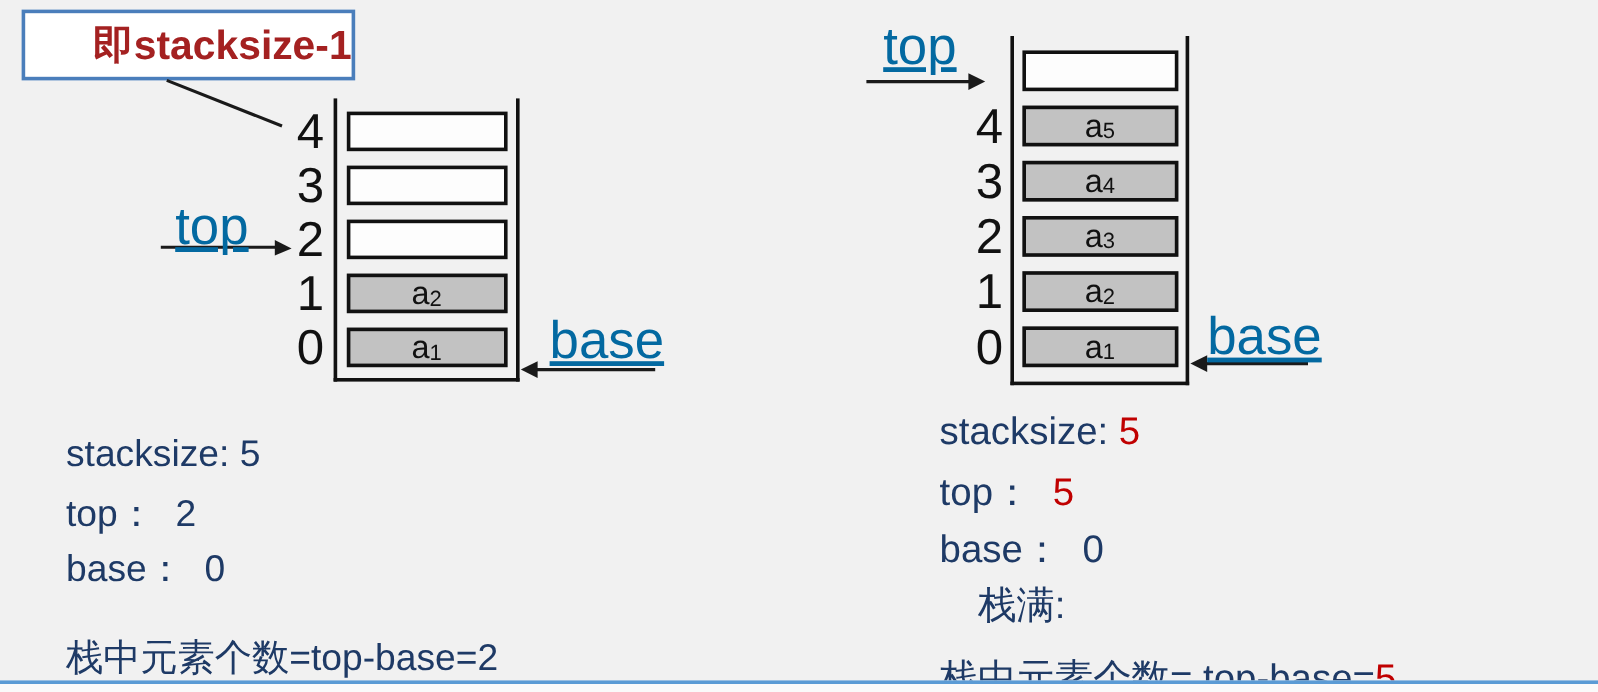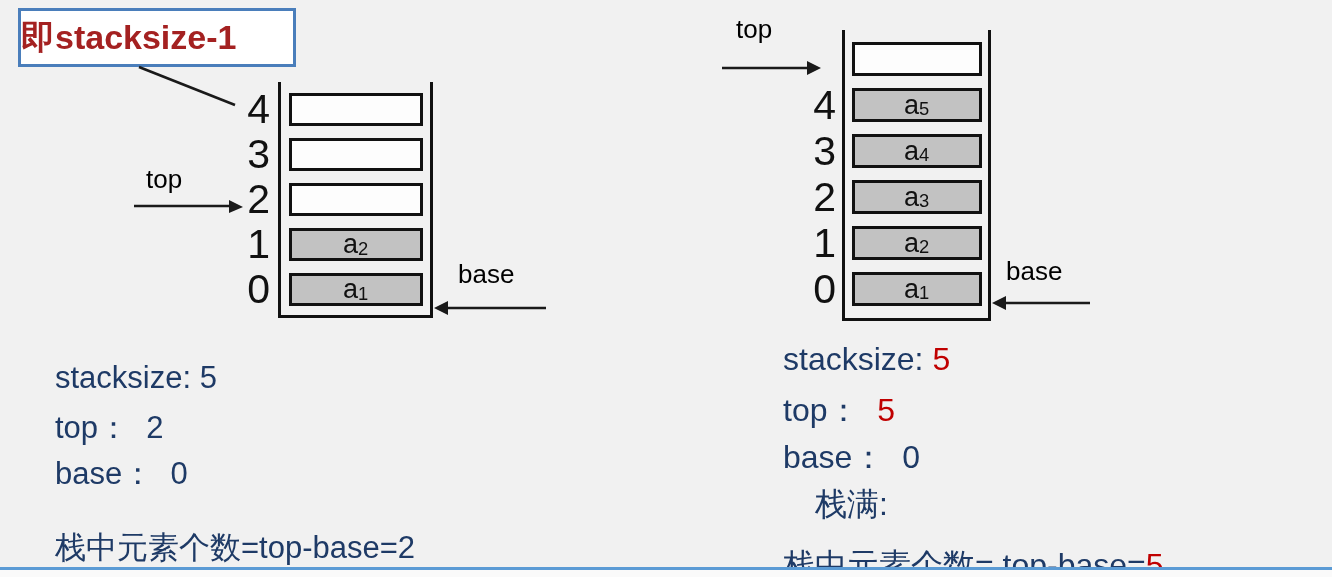--- a/index.html
+++ b/index.html
@@ -10,21 +10,21 @@
     position: relative;
     overflow: hidden;
   }
   .abs { position: absolute; }
 
   
   .callout {
     left: 18px; top: 8px; width: 278px; height: 59px;
     background: #ffffff;
     border: 3px solid #4a7ebb;
-    display: flex; align-items: center; justify-content: flex-start;
+    display: flex; align-items: center; justify-content: flex-end;
     font-size: 34px; font-weight: bold; color: #a42121;
     white-space: pre;
   }
 
   
   svg.connectors { left: 0; top: 0; width: 1332px; height: 577px; pointer-events: none; }
   svg.connectors line { stroke: #1a1a1a; stroke-width: 2.6px; }
   svg.connectors polygon { fill: #1a1a1a; }
 
   
@@ -48,21 +48,21 @@
 
   
   .idx {
     width: 48px; height: 42px; text-align: right;
     font-size: 41px; line-height: 42px; color: #111;
   }
   .idx-col-left  { left: 222px; }
   .idx-col-right { left: 788px; }
 
   
-  .ptr-label { font-size: 26px; color: #000000; }
+  .ptr-label { font-size: 44px; color: #0369a1; text-decoration: underline; }
 
   
   .info-line { white-space: pre; color: #1e3a66; }
   .info-left  .info-line { left: 55px;  font-size: 31px; }
   .info-right .info-line { left: 783px; font-size: 32px; }
   .val.red { color: #c00000; }
 
   
   .bottom-divider {
     left: 0; top: 567px; width: 1332px; height: 10px;

